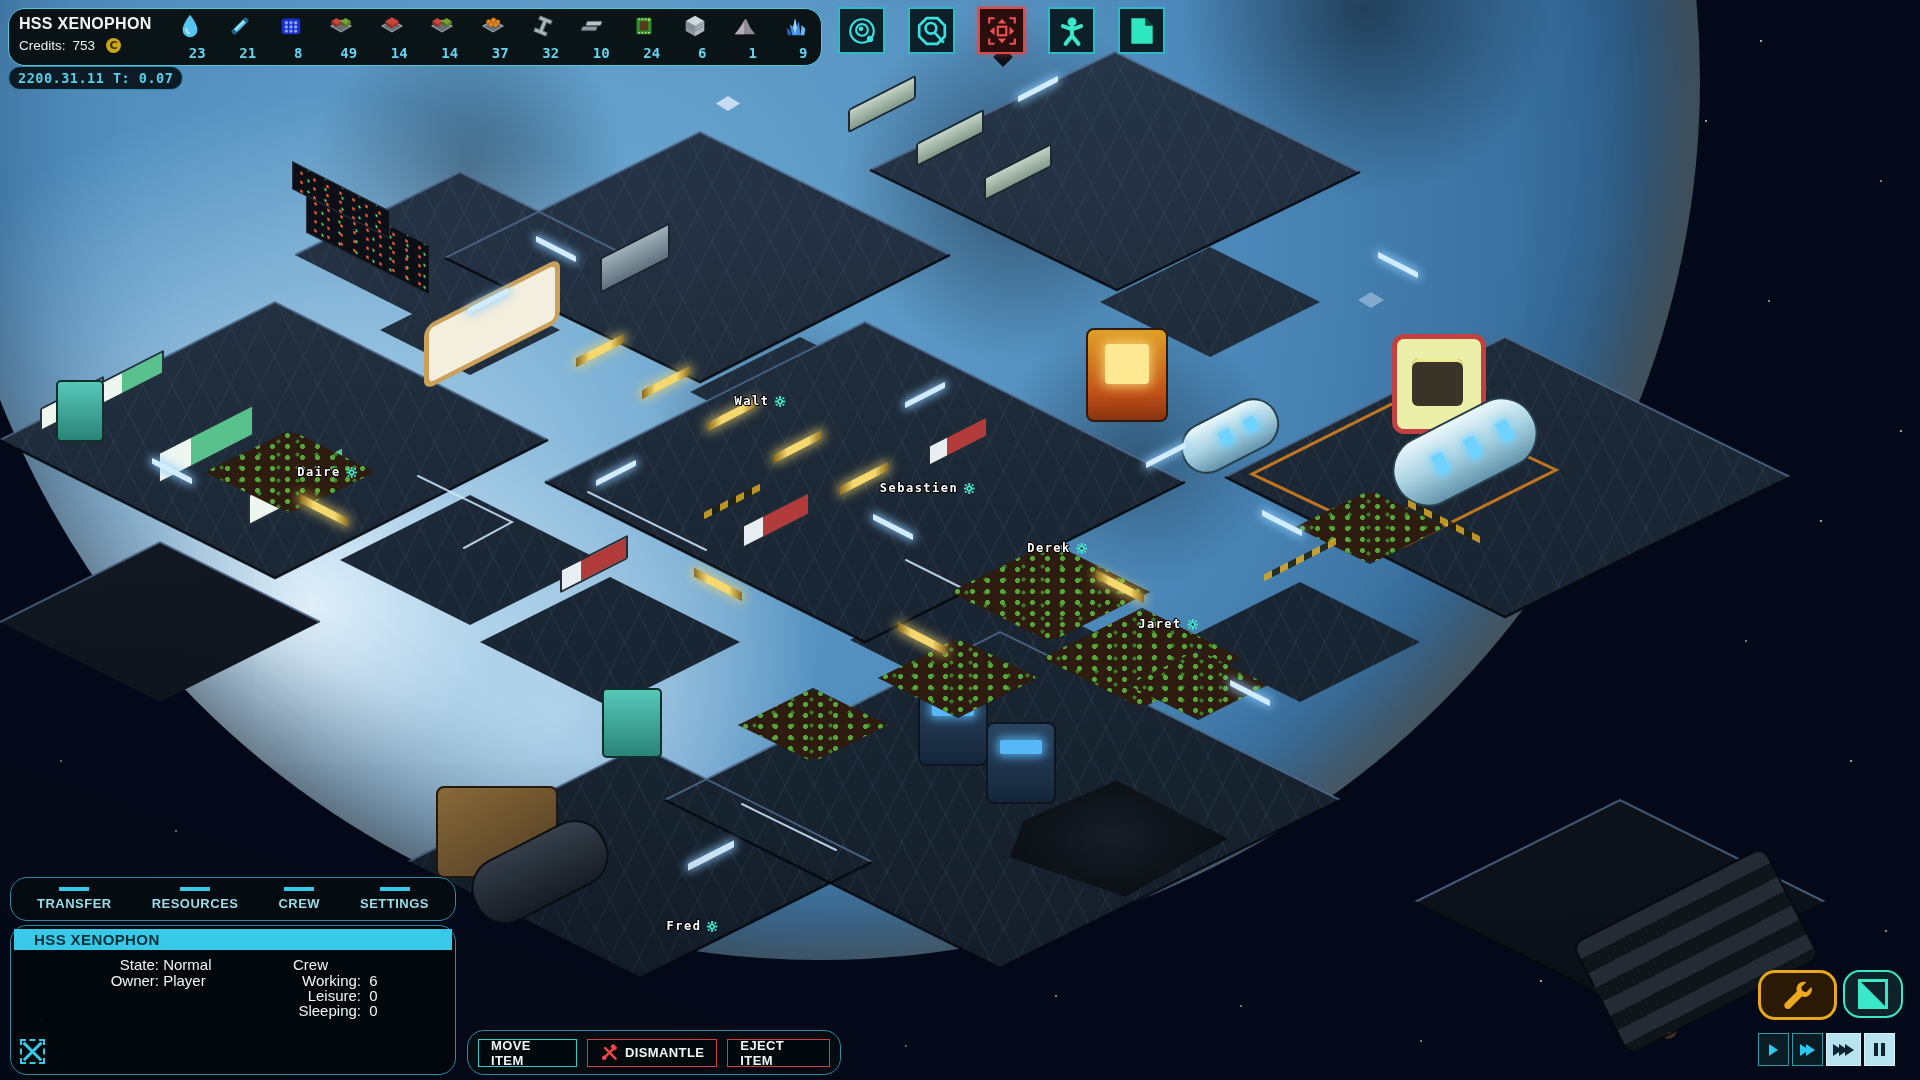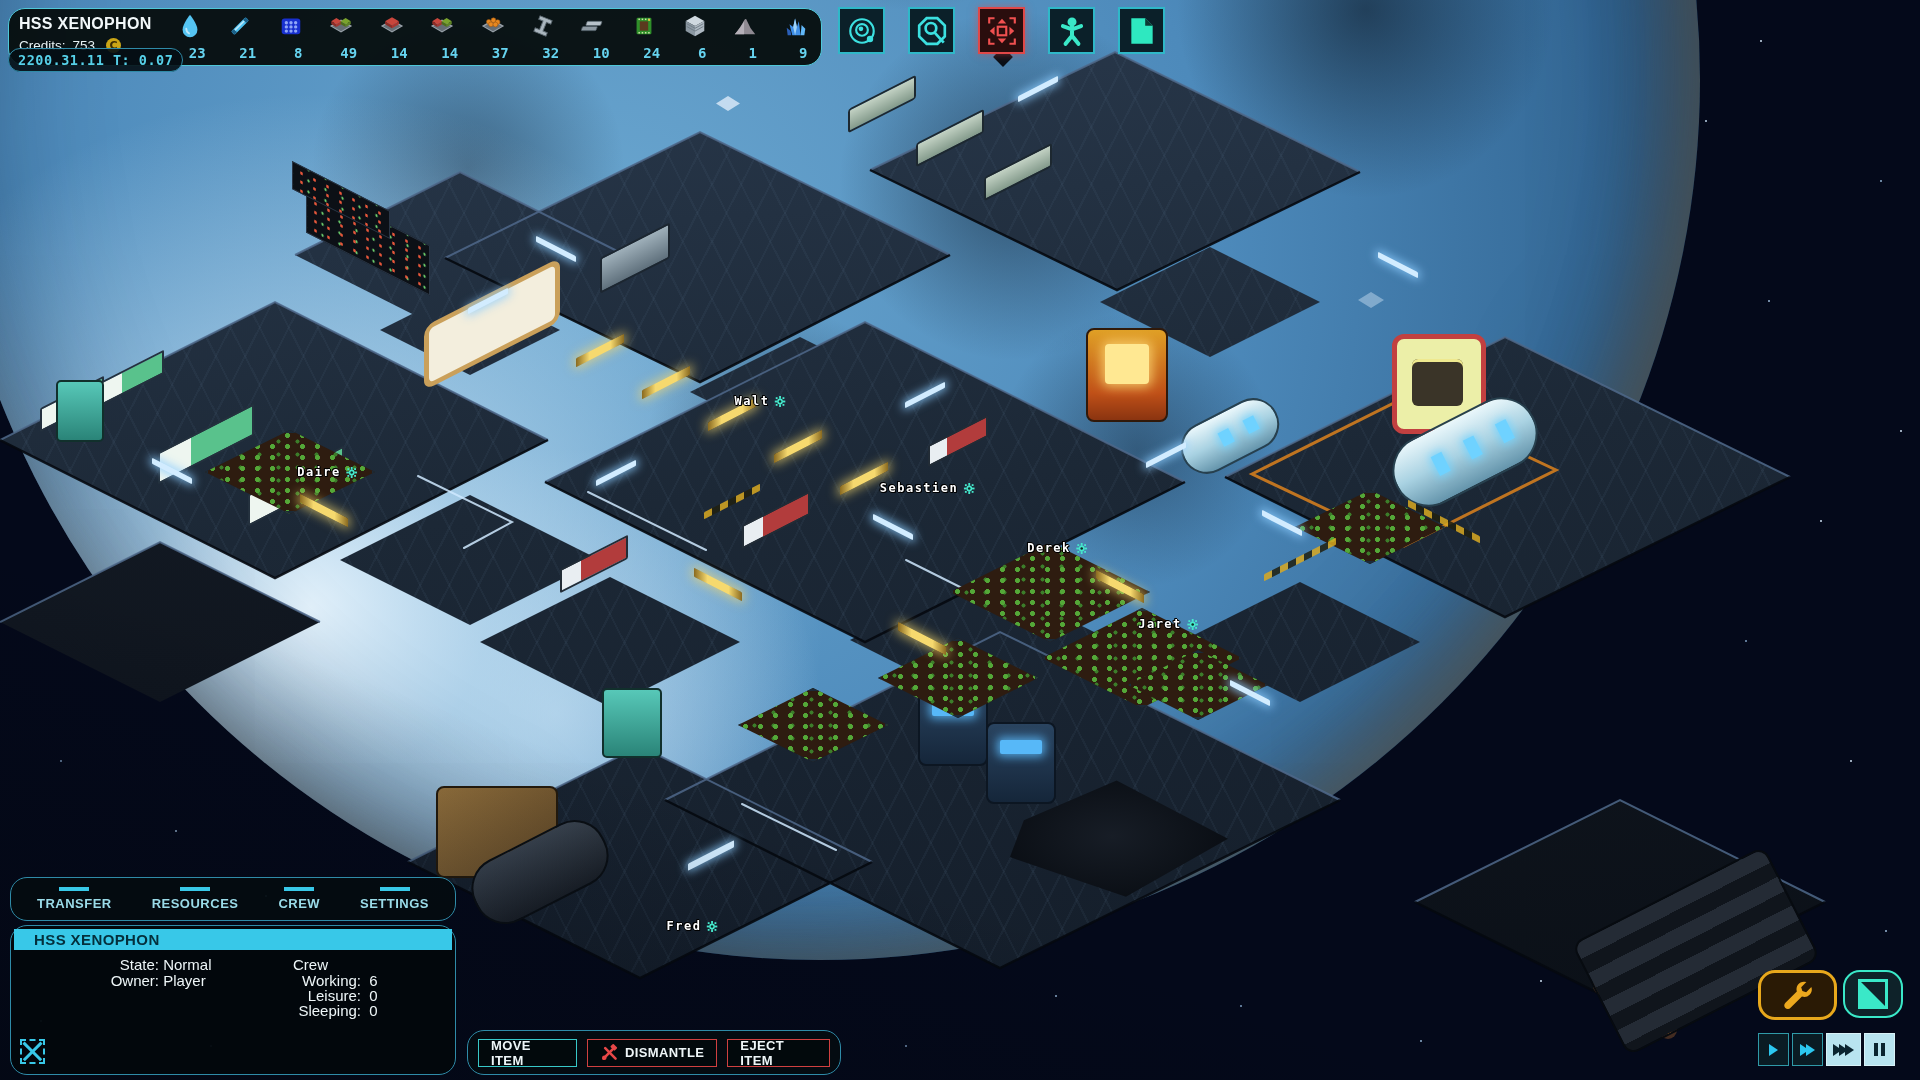--- a/index.html
+++ b/index.html
@@ -93,21 +93,21 @@
     border:1px solid #4fc8d8;display:flex;align-items:stretch;}
   .ship-id{width:156px;padding:6px 0 0 10px;box-sizing:border-box;}
   .ship-id .name{color:#f2f8fa;font-weight:bold;font-size:16px;letter-spacing:.3px;}
   .credits{margin-top:5px;display:flex;align-items:center;gap:11px;color:#e8f2f4;font-size:13.5px;}
   .c-badge{display:inline-flex;width:15px;height:15px;border-radius:50%;background:#caa616;color:#3a2c04;
     font:bold 11px "DejaVu Sans",sans-serif;align-items:center;justify-content:center;}
   .res-list{display:flex;flex:1;padding:2px 0;}
   .res-item{width:50.5px;display:flex;flex-direction:column;align-items:center;justify-content:space-between;padding:2px 0 3px;}
   .res-item svg{display:block;}
   .res-count{color:#66d4f0;font:bold 14px "DejaVu Sans Mono",monospace;line-height:1;margin-left:15px;}
-  .time-badge{left:8px;top:48px;height:22px;padding:0 9px;background:rgba(4,14,20,.9);border:1px solid #2f8ba8;
+  .time-badge{left:8px;top:66px;height:22px;padding:0 9px;background:rgba(4,14,20,.9);border:1px solid #2f8ba8;
     color:#56d0e8;font:bold 13.5px "DejaVu Sans Mono",monospace;display:flex;align-items:center;letter-spacing:.5px;}
   .toolbar{left:838px;top:7px;display:flex;gap:23px;}
   .tool-btn{width:47px;height:47px;box-sizing:border-box;background:#0b2029;border:2px solid #2fb8c8;
     display:flex;align-items:center;justify-content:center;}
   .tool-btn.sel{background:#2a0d0d;border-color:#e04848;box-shadow:0 0 8px rgba(224,72,72,.5);}
   .tool-ptr{left:996px;top:50px;width:14px;height:14px;background:#0a0f16;transform:rotate(45deg);z-index:49;}
 
   .ship-panel-tabs{left:10px;top:877px;width:446px;height:44px;box-sizing:border-box;background:rgba(4,12,16,.92);
     border:1px solid #2f8ba8;display:flex;justify-content:space-around;align-items:center;padding:0 6px;}
   .tab{display:flex;flex-direction:column;align-items:center;gap:5px;cursor:default;}

